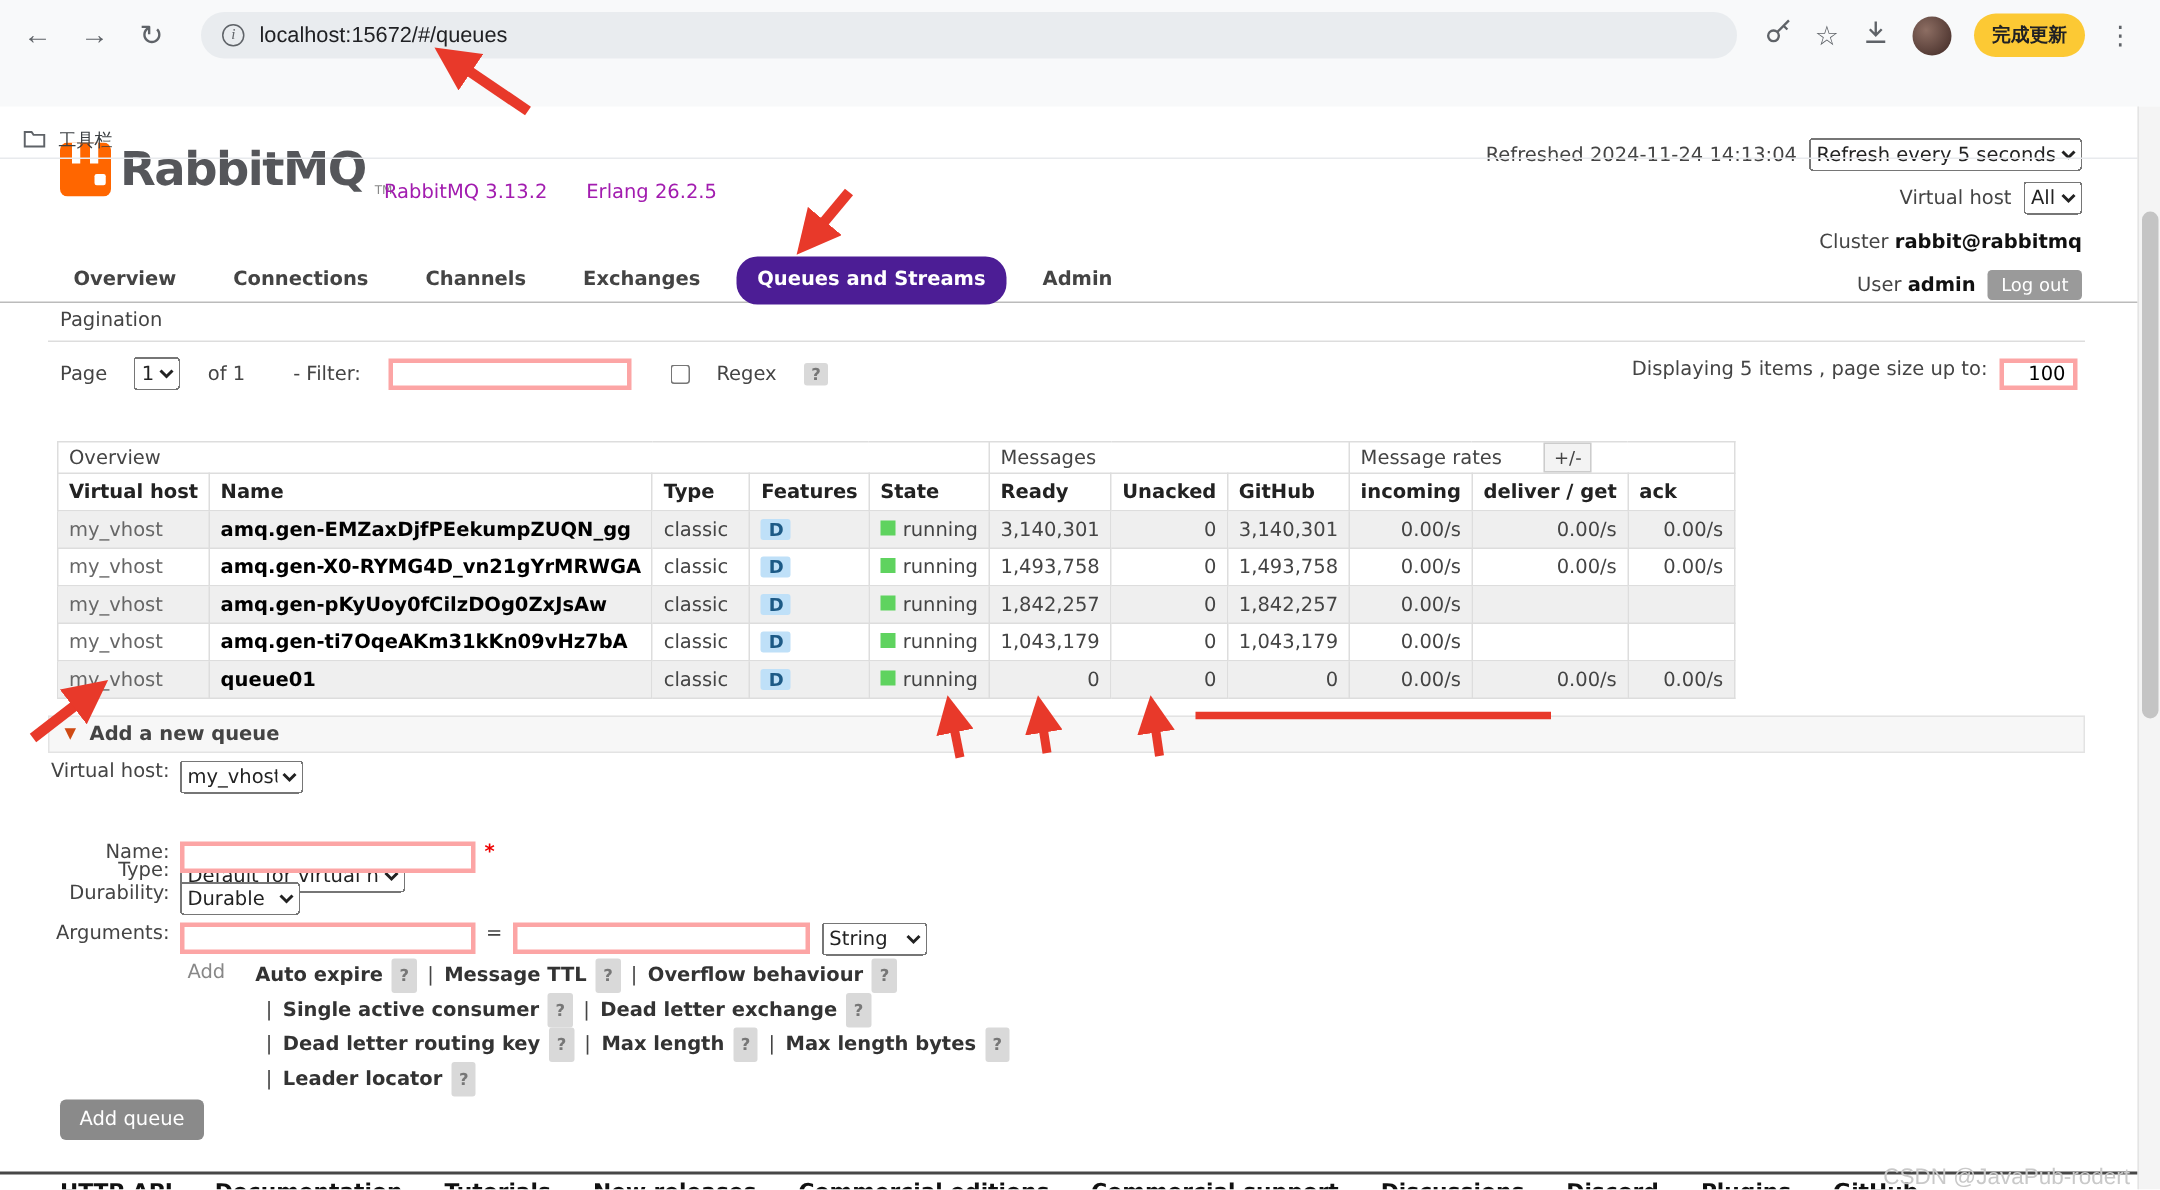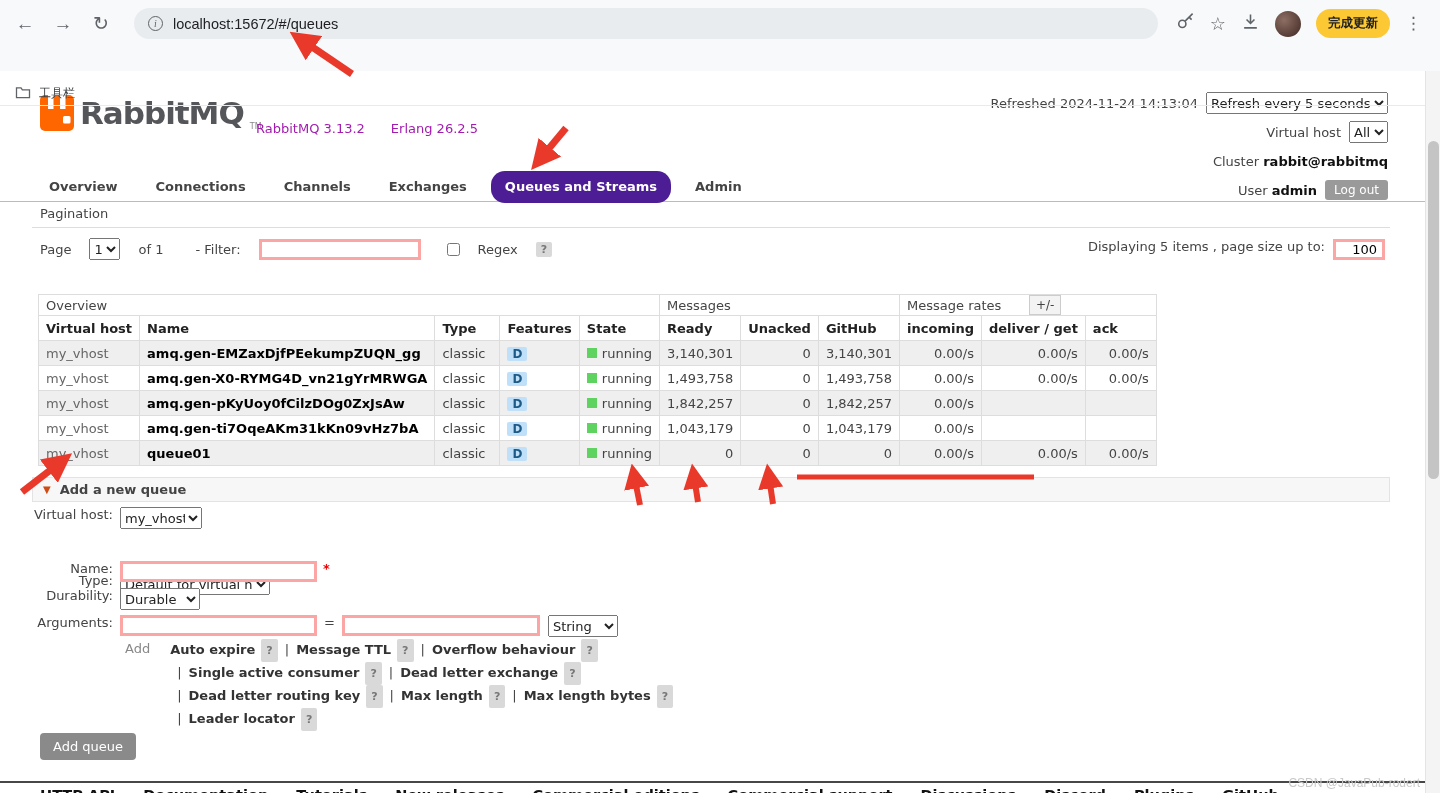--- a/index.html
+++ b/index.html
@@ -92,21 +92,21 @@
   .arg-link .help { margin-left:6px; }
   .sep { color:#444; margin:0 7px; }
 
   .add-queue-btn { position:absolute; left:40px; top:662px; background:#8a8a8a; color:#fff; border:none;
                    border-radius:4px; padding:6px 13px; font-size:13px; font-family:inherit; cursor:pointer; }
 
   .footer-rule { position:absolute; top:710px; left:0; width:100%; height:2px; background:#474747; }
   .footer-links { position:absolute; top:716px; left:40px; display:flex; gap:28px; font-weight:bold;
                   font-size:14.5px; color:#111; }
   .flink { cursor:pointer; white-space:nowrap; }
-  .watermark { position:absolute; top:705px; right:20px; font-size:12px; color:#c9c9c9; font-family:"Liberation Sans",sans-serif;text-align:center; }
+  .watermark { position:absolute; top:705px; right:20px; font-size:15px; color:#c9c9c9; font-family:"Liberation Sans",sans-serif;text-align:center; }
 
   .scrollbar { position:absolute; top:71px; right:0; width:15px; height:722px; background:#f4f4f4;
                border-left:1px solid #e4e4e4; z-index:40; }
   .scroll-thumb { position:absolute; top:70px; left:2px; width:11px; height:338px; background:#c4c4c4; border-radius:6px; }
 
   .annotations { position:absolute; top:0; left:0; width:1440px; height:793px; z-index:100; pointer-events:none; }
 </style>
 </head>
 <body>
 

